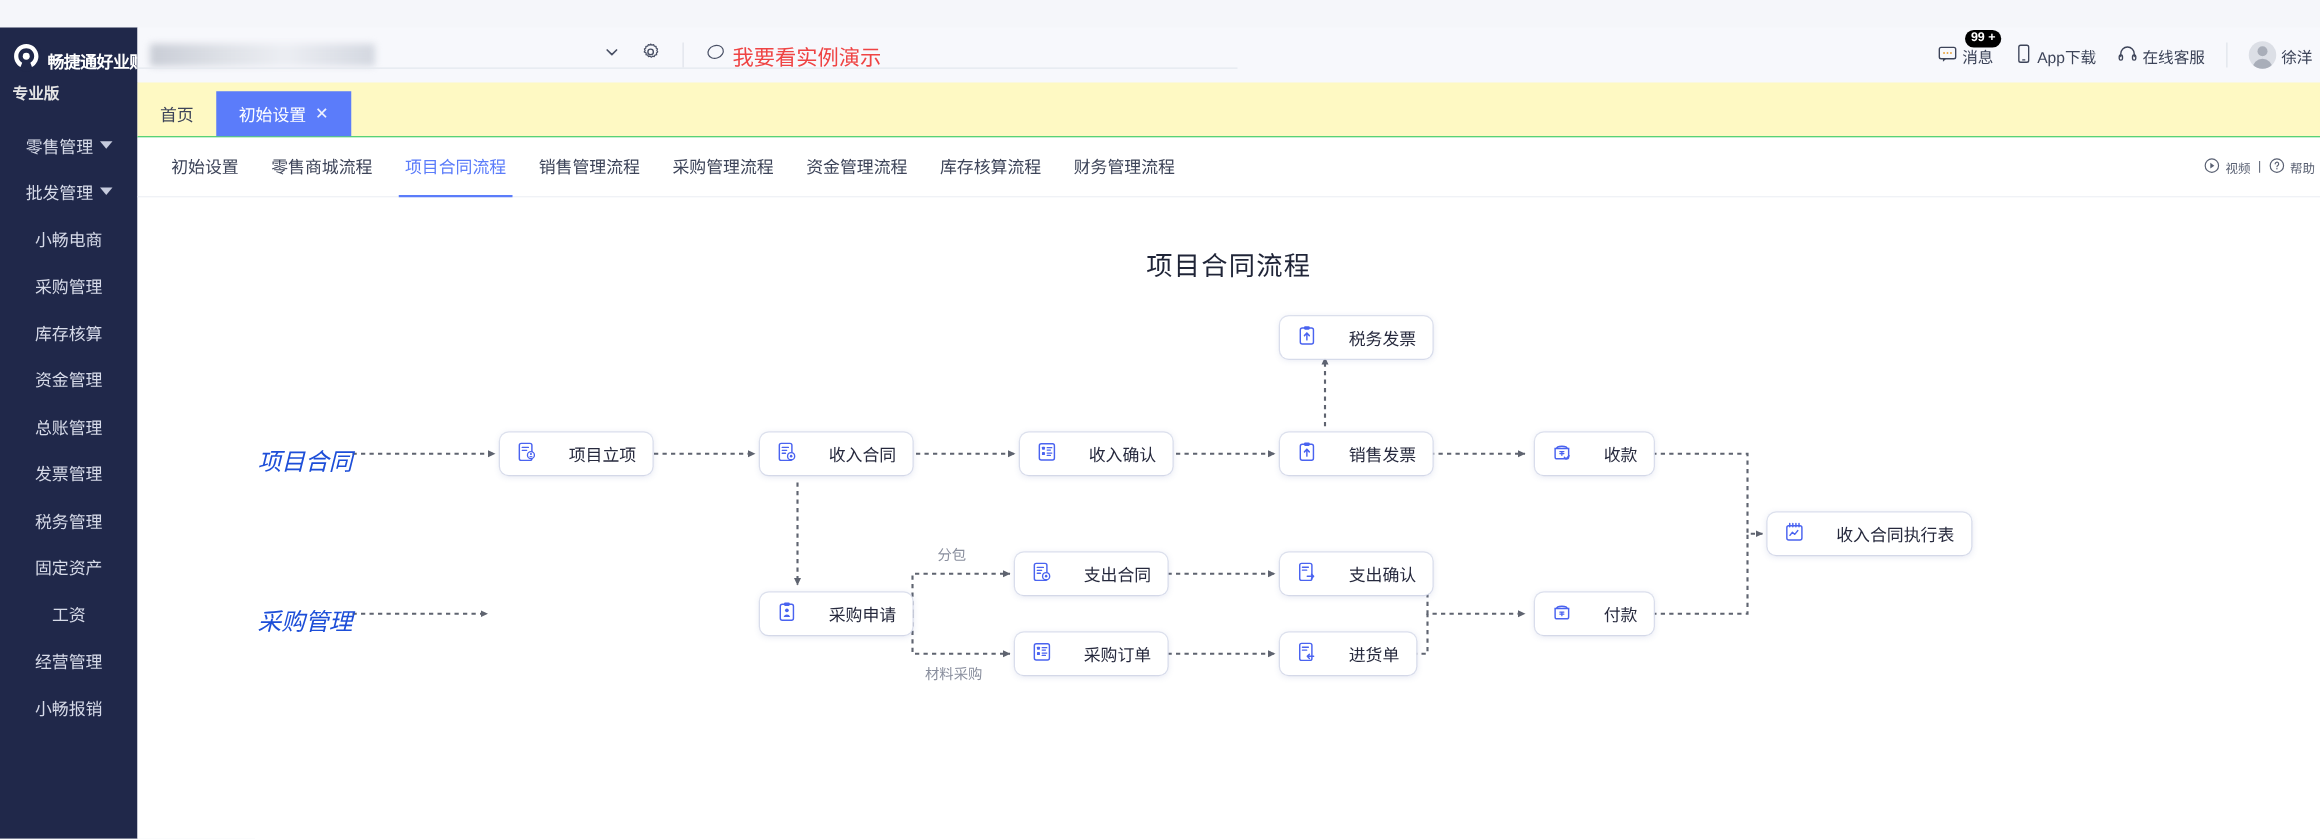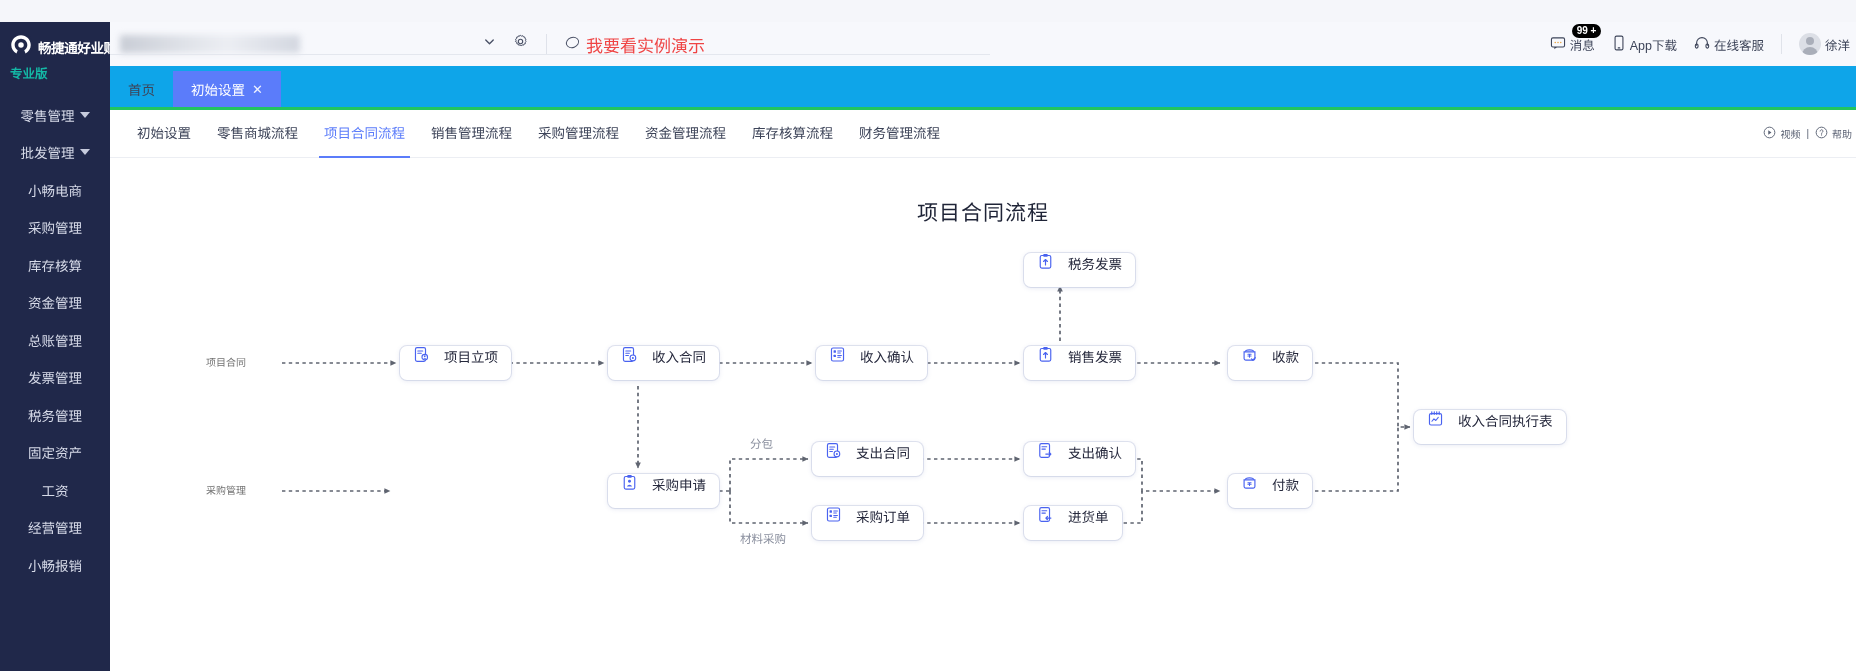--- a/index.html
+++ b/index.html
@@ -20,21 +20,21 @@
   }
   .brand { padding: 10px 0 4px 8px; }
   .brand-row { display: flex; align-items: center; gap: 4px; }
   .brand-logo { width: 26px; height: 26px; flex: none; }
   .brand-name {
     color: #fff; font-size: 13.5px; font-weight: 700;
     letter-spacing: -0.4px; white-space: nowrap;
     overflow: hidden; width: 72px;
   }
   .brand-sub {
-    color: #14b8a6; font-size: 12.5px; font-weight: 700;
+    color: #e5e5e5; font-size: 12.5px; font-weight: 700;
     margin: 1px 0 0 2px;
   }
   .menu { margin-top: 10px; }
   .menu-item {
     height: 37.5px; display: flex; align-items: center;
     justify-content: center; gap: 5px;
     color: #d6dae8; font-size: 13.5px; cursor: pointer;
     user-select: none; white-space: nowrap;
   }
   .caret { width: 0; height: 0; border-left: 5px solid transparent;
@@ -75,22 +75,22 @@
     width:8px; height:8px; border-radius:50%; background:#a9aeb9;
   }
   .avatar::after {
     content:''; position:absolute; left:3px; top:14px;
     width:16px; height:11px; border-radius:8px 8px 0 0; background:#a9aeb9;
   }
 
   
   .tabstrip {
     position: absolute; left: 110px; top: 66px; right: 0; height: 44px;
-    background: #0ea5e9; display: flex; align-items: flex-end;
-    border-bottom: 3px solid #22c55e;
+    background: #fef9c3; display: flex; align-items: flex-end;
+    border-bottom: 1px solid #22c55e;
   }
   .btab {
     height: 36px; display: flex; align-items: center; gap: 7px;
     padding: 0 18px; font-size: 13.5px; color: #3d4459; cursor: pointer;
   }
   .btab.active { background: #5b7cfa; color: #fff; }
   .btab .x { font-size: 13px; opacity: .9; }
 
   
   .subnav {
@@ -122,28 +122,28 @@
   }
   .chart-title {
     text-align: center; font-size: 21px; color: #1f2437;
     font-weight: 400; padding-top: 38px; letter-spacing: 1px;
   }
   .flow { position: absolute; left: 0; top: 0; width: 1746px; height: 513px; }
   svg.wires { position: absolute; left: 0; top: 0; width: 1746px; height: 513px; }
 
   .node {
     position: absolute; height: 34px; background: #fff;
-    border-radius: 7px; display: flex; 
-    gap: 14px; padding: 0 13px; cursor: pointer;
+    border-radius: 7px; display: flex; align-items: center;
+    gap: 25px; padding: 0 13px; cursor: pointer;
     box-shadow: 0 1px 5px rgba(90,104,170,.17), 0 0 0 1px rgba(225,228,240,.9);
     font-size: 13.5px; color: #26293d; white-space: nowrap;
   }
   .node svg { flex: none; }
   .rowlabel {
-    position: absolute; font-size: 10px; color: #737373; white-space: nowrap;
+    position: absolute; font-size: 19px; color: #1d4ed8; white-space: nowrap; font-style: italic;
   }
   .edgelabel {
     position: absolute; font-size: 11.5px; color: #8a8f9e; white-space: nowrap;
   }
 </style>
 </head>
 <body>
 
 <div id="app">
 

